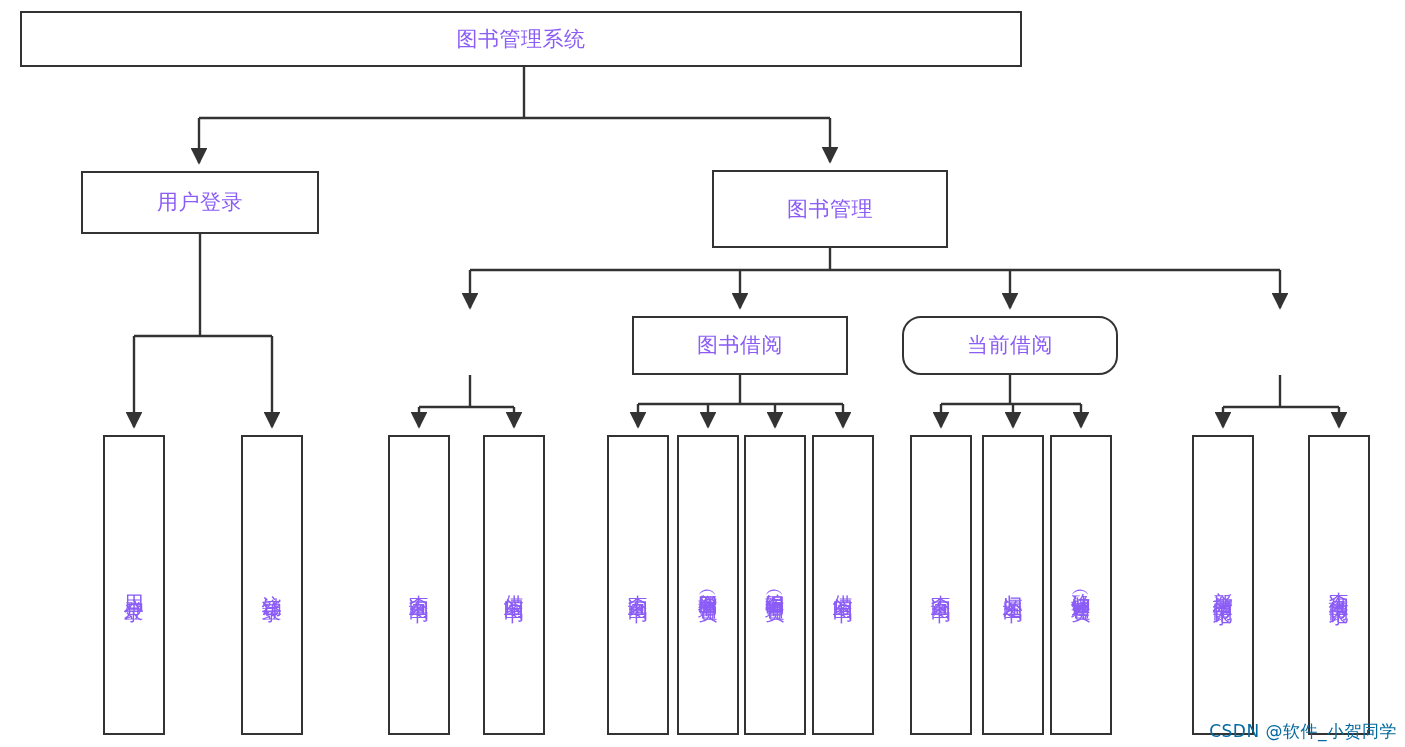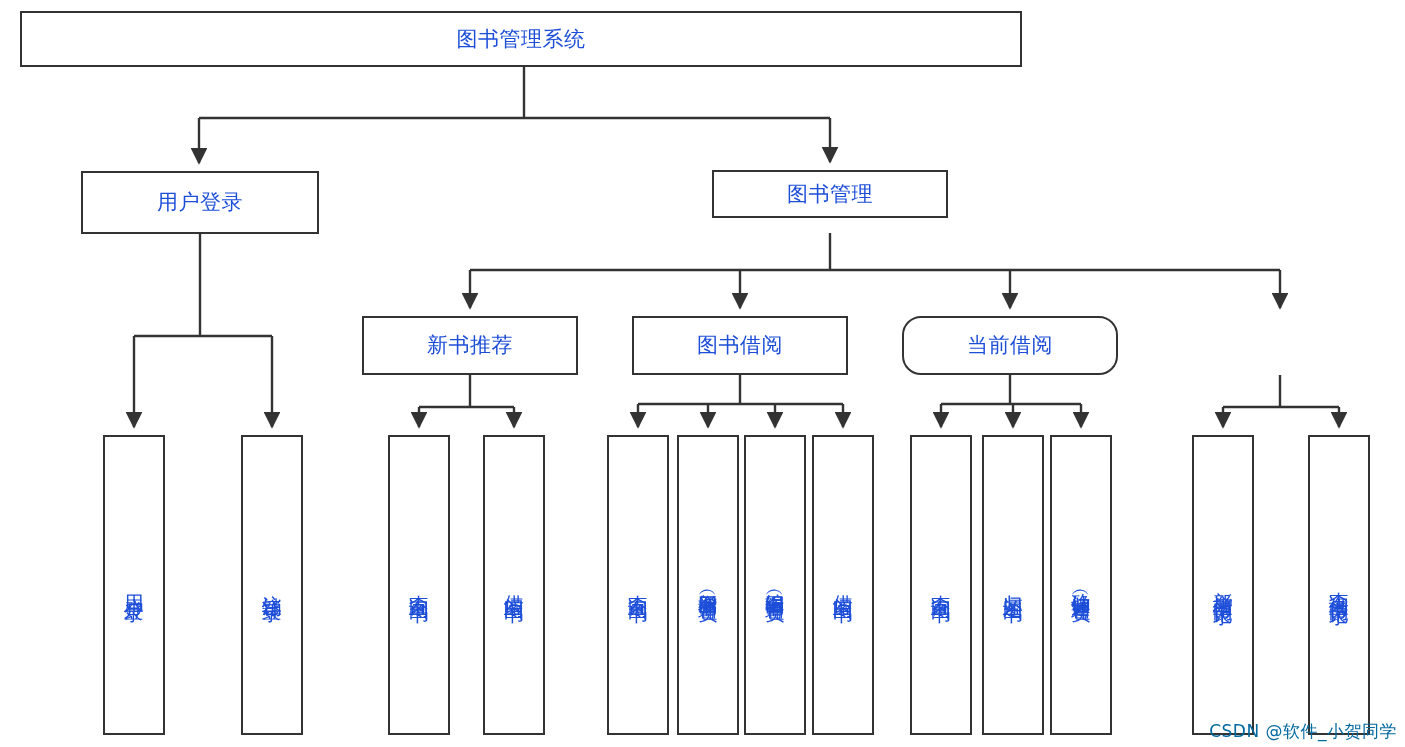--- a/index.html
+++ b/index.html
@@ -26,21 +26,21 @@
     height: 747px;
   }
   .node {
     position: absolute;
     box-sizing: border-box;
     border: 2.2px solid #333333;
     background: #ffffff;
     display: flex;
     align-items: center;
     justify-content: center;
-    color: #1d4ed8;
+    color: #8b5cf6;
   }
   .node.horiz {
     font-size: 21px;
     letter-spacing: 0.5px;
     line-height: 1.15;
     text-align: center;
   }
   .node.root {
     font-size: 21px;
   }
@@ -139,27 +139,24 @@
     </g>
   </svg>
 
   <div class="node horiz root" style="left:20px; top:11px; width:1002px; height:56px;">
     <span>图书管理系统</span>
   </div>
 
   <div class="node horiz" style="left:81px; top:171px; width:238px; height:63px;">
     <span>用户登录</span>
   </div>
-  <div class="node horiz" style="left:712px; top:170px; width:236px; height:48px;">
+  <div class="node horiz" style="left:712px; top:170px; width:236px; height:78px;">
     <span>图书管理</span>
   </div>
 
-  <div class="node horiz" style="left:362px; top:316px; width:216px; height:59px;">
-    <span>新书推荐</span>
-  </div>
   <div class="node horiz" style="left:632px; top:316px; width:216px; height:59px;">
     <span>图书借阅</span>
   </div>
   <div class="node horiz" style="left:902px; top:316px; width:216px; height:59px;border-radius:19px;">
     <span>当前借阅</span>
   </div>
 
   <div class="node leaf" style="left:103px; top:435px; width:62px; height:300px;">
     <span class="vtext">用户登录</span>
   </div>

